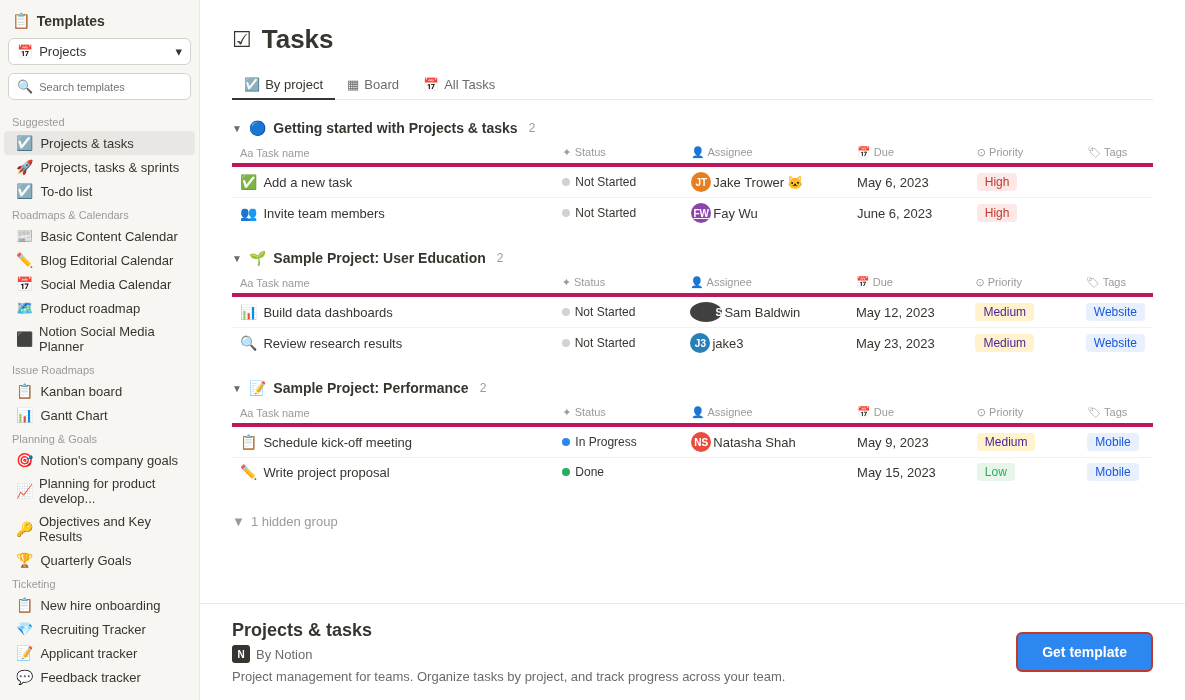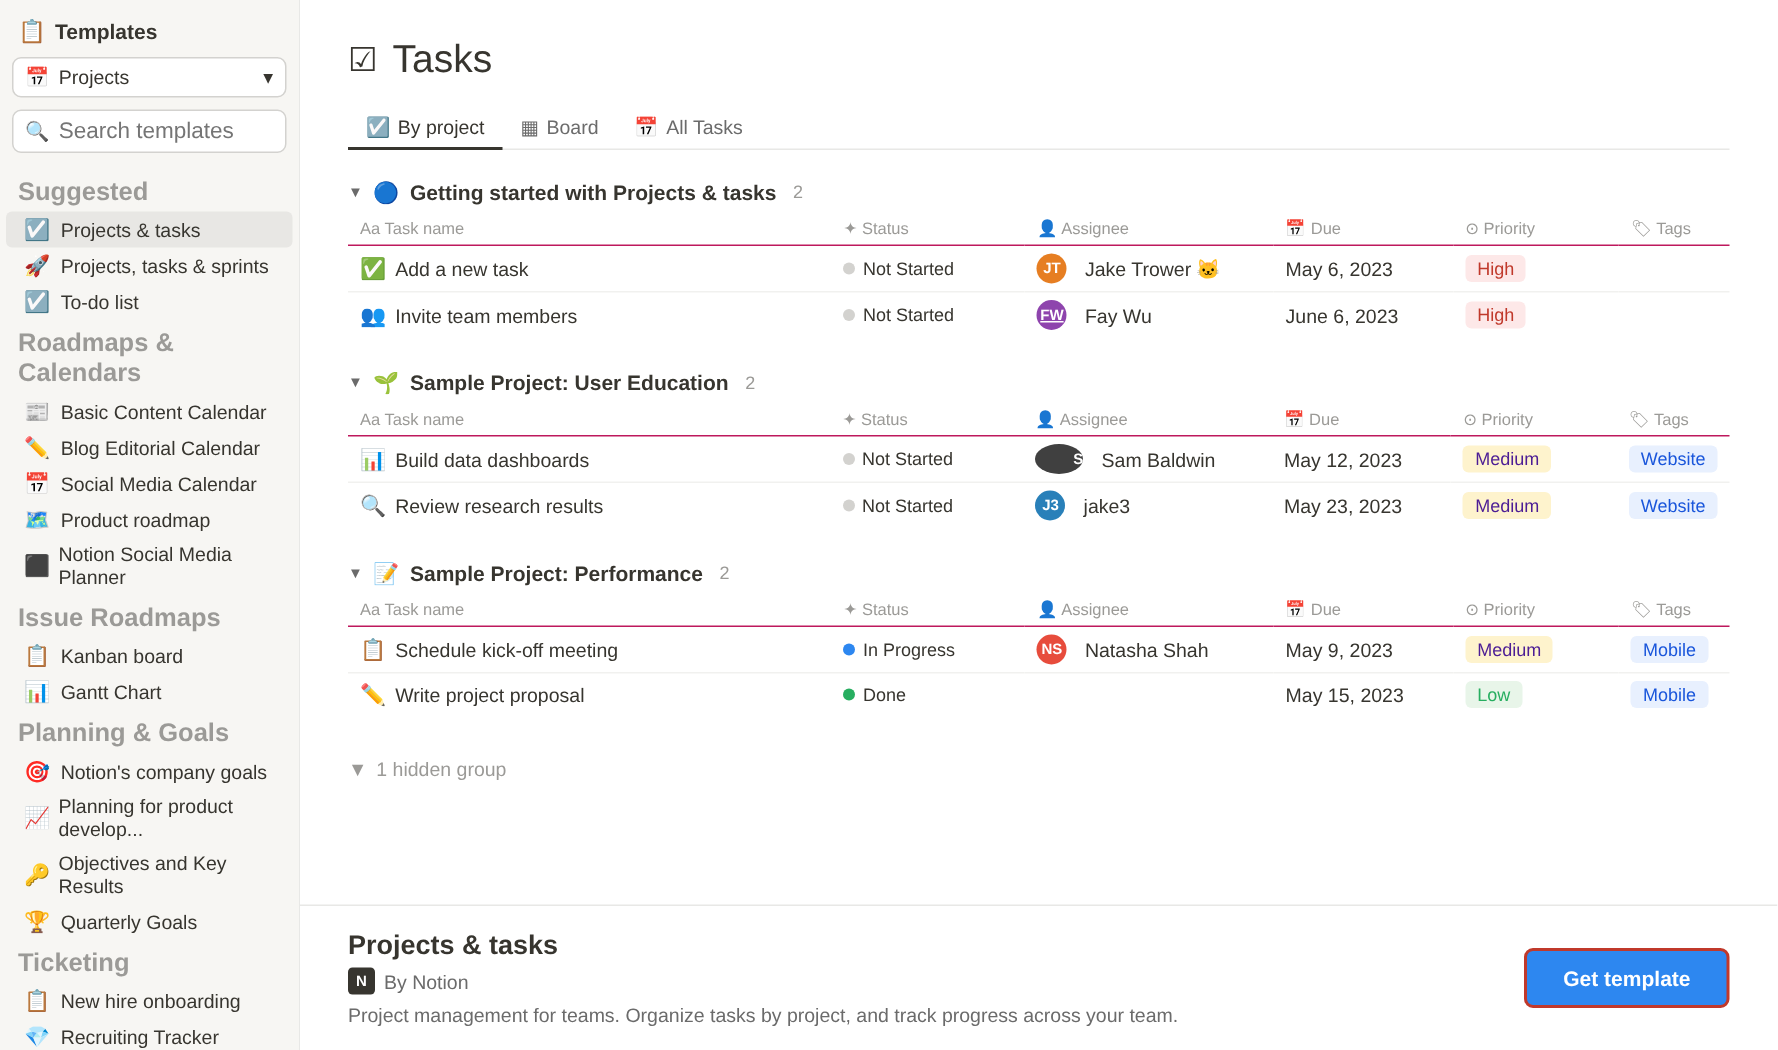--- a/index.html
+++ b/index.html
@@ -44,29 +44,29 @@
       padding: 5px 8px;
       display: flex;
       align-items: center;
       gap: 6px;
       background: #fff;
     }
     .sidebar-search input {
       border: none;
       outline: none;
       background: transparent;
-      font-size: 15px;
+      font-size: 11px;
       color: #a16207;
       width: 100%;
     }
     .sidebar-section-label {
       padding: 6px 12px 3px 12px;
-      font-size: 17px;
+      font-size: 11px;
       color: #9b9a97;
-      font-weight: 700;
+      font-weight: 400;
       text-transform: none;
     }
     .sidebar-item {
       display: flex;
       align-items: center;
       gap: 7px;
       padding: 4px 12px;
       cursor: pointer;
       border-radius: 4px;
       margin: 0 4px;
@@ -86,21 +86,21 @@
       flex: 1;
       padding: 24px 32px;
     }
     .page-title-row {
       display: flex;
       align-items: center;
       gap: 10px;
       margin-bottom: 16px;
     }
     .page-title-icon { font-size: 22px; color: #37352f; }
-    .page-title { font-size: 26px; font-weight: 400; }
+    .page-title { font-size: 26px; font-weight: 700; }
 
     
     .tabs-row {
       display: flex;
       gap: 0;
       border-bottom: 1px solid #e8e8e6;
       margin-bottom: 20px;
     }
     .tab {
       display: flex;
@@ -135,21 +135,21 @@
     .chevron { font-size: 10px; color: #6b6b6b; }
 
     
     .task-table { width: 100%; border-collapse: collapse; }
     .task-table th {
       text-align: left;
       font-size: 11px;
       font-weight: 500;
       color: #9b9a97;
       padding: 4px 8px;
-      border-bottom: 1px solid #be185d;
+      border-bottom: 4px solid #be185d;
     }
     .task-table td {
       padding: 5px 8px;
       border-bottom: 1px solid #f1f1ef;
       font-size: 13px;
       vertical-align: middle;
     }
     .task-table tr:last-child td { border-bottom: none; }
     .task-name-cell { display: flex; align-items: center; gap: 6px; }
     .task-icon { font-size: 14px; }
@@ -185,21 +185,21 @@
     .tag-badge {
       display: inline-block;
       padding: 2px 8px;
       border-radius: 4px;
       font-size: 12px;
       background: #e8f0fe;
       color: #1a56db;
     }
 
     
-    .assignee-cell { display: flex; align-items: center; gap: 12px; }
+    .assignee-cell { display: flex; align-items: center; gap: 2px; }
     .avatar {
       width: 20px; height: 20px;
       border-radius: 50%;
       display: flex; align-items: center; justify-content: center;
       font-size: 10px; font-weight: 600; color: #fff;
     }
 
     
     .hidden-group {
       display: flex;

